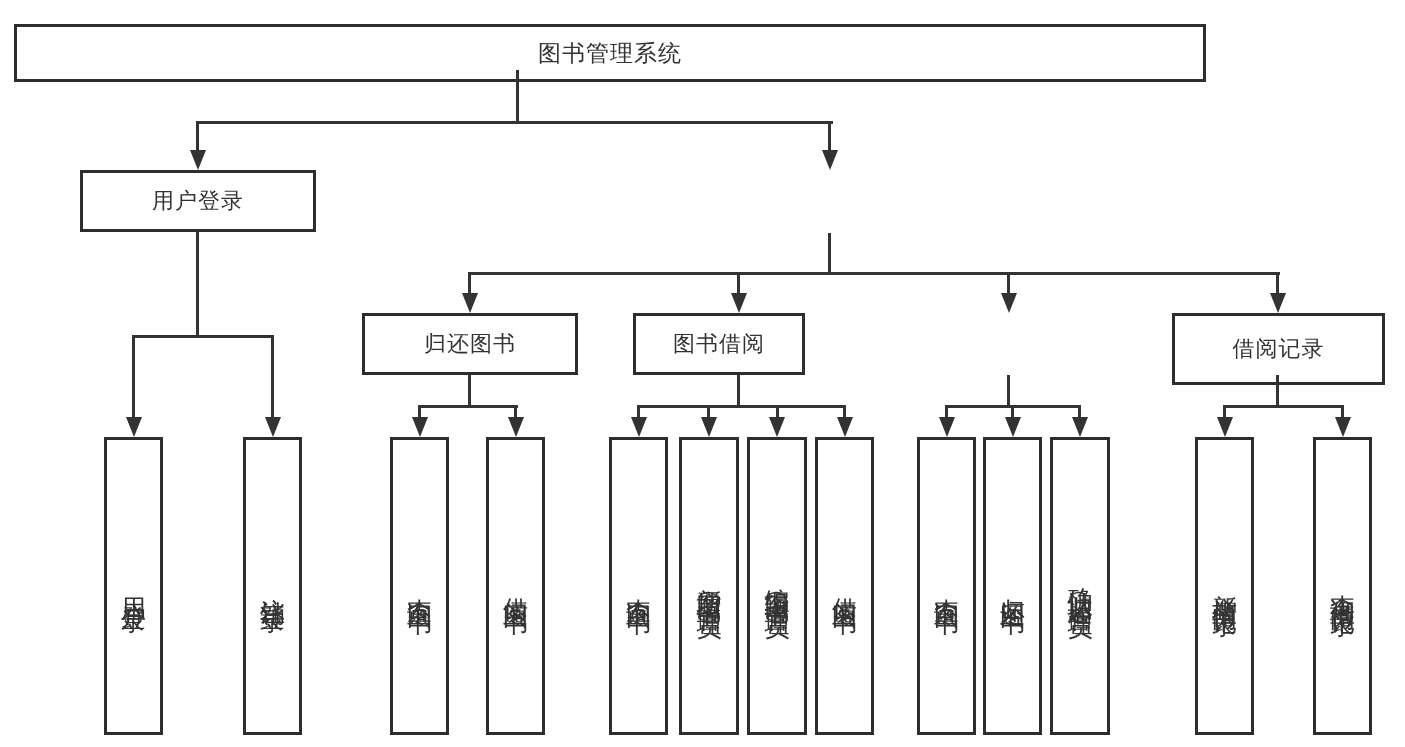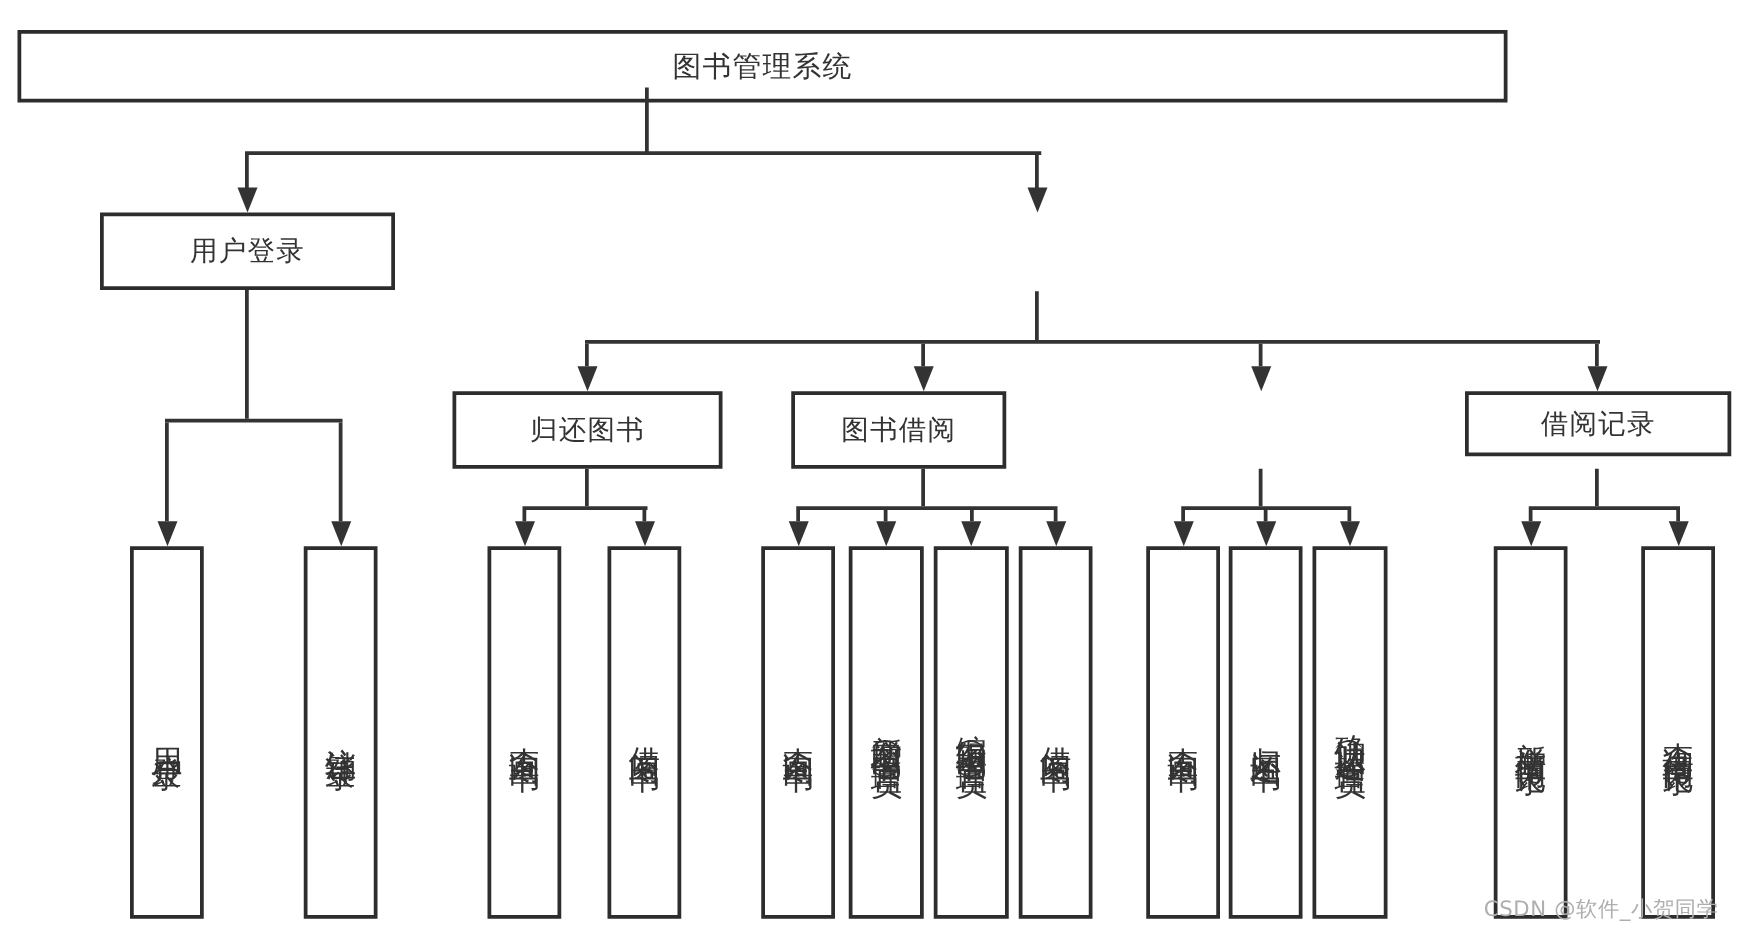--- a/index.html
+++ b/index.html
@@ -72,21 +72,21 @@
   <div class="arrowhead" style="left:462px;top:293px"></div>
   <div class="vline" style="left:737px;top:275px;width:3px;height:18px"></div>
   <div class="arrowhead" style="left:731px;top:293px"></div>
   <div class="vline" style="left:1007px;top:275px;width:3px;height:18px"></div>
   <div class="arrowhead" style="left:1001px;top:293px"></div>
   <div class="vline" style="left:1276px;top:275px;width:3px;height:18px"></div>
   <div class="arrowhead" style="left:1270px;top:293px"></div>
 
   <div class="box hbox" style="left:362px;top:313px;width:216px;height:62px">归还图书</div>
   <div class="box hbox" style="left:633px;top:313px;width:172px;height:62px">图书借阅</div>
-  <div class="box hbox" style="left:1172px;top:313px;width:213px;height:52px">借阅记录</div>
+  <div class="box hbox" style="left:1172px;top:313px;width:213px;height:72px">借阅记录</div>
 
   <div class="vline" style="left:468px;top:375px;width:3px;height:30px"></div>
   <div class="hline" style="left:418px;top:405px;width:100px;height:3px"></div>
   <div class="vline" style="left:418px;top:408px;width:3px;height:9px"></div>
   <div class="arrowhead" style="left:412px;top:417px"></div>
   <div class="vline" style="left:514px;top:408px;width:3px;height:9px"></div>
   <div class="arrowhead" style="left:508px;top:417px"></div>
 
   <div class="vline" style="left:737px;top:375px;width:3px;height:30px"></div>
   <div class="hline" style="left:637px;top:405px;width:209px;height:3px"></div>
@@ -126,15 +126,14 @@
   <div class="box vbox" style="left:747px;top:437px;width:60px;height:298px">编辑图书（管理员）</div>
   <div class="box vbox" style="left:815px;top:437px;width:59px;height:298px">借阅图书</div>
 
   <div class="box vbox" style="left:917px;top:437px;width:59px;height:298px">查询图书</div>
   <div class="box vbox" style="left:983px;top:437px;width:59px;height:298px">归还图书</div>
   <div class="box vbox" style="left:1050px;top:437px;width:60px;height:298px">确认归还（管理员）</div>
 
   <div class="box vbox" style="left:1195px;top:437px;width:59px;height:298px">新增借阅记录</div>
   <div class="box vbox" style="left:1313px;top:437px;width:59px;height:298px">查询借阅记录</div>
 
-  <div class="watermark" style="left:1187px;top:716px">CSDN @软件_小贺同学</div>
 
 </div>
 
 </body></html>

